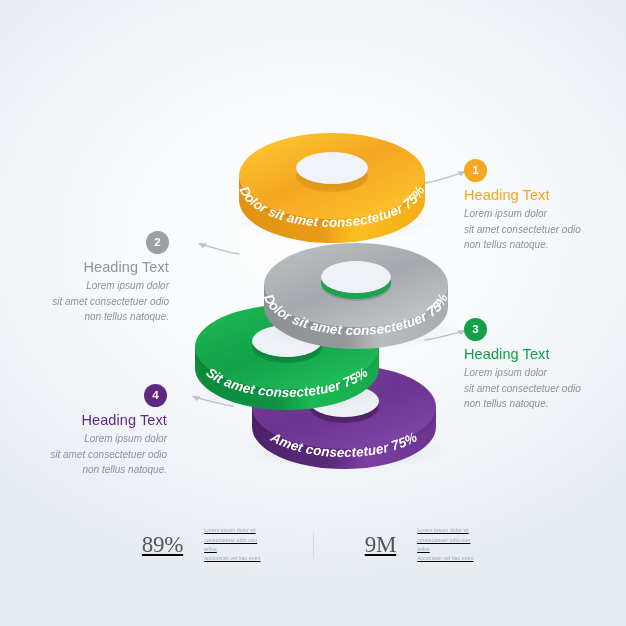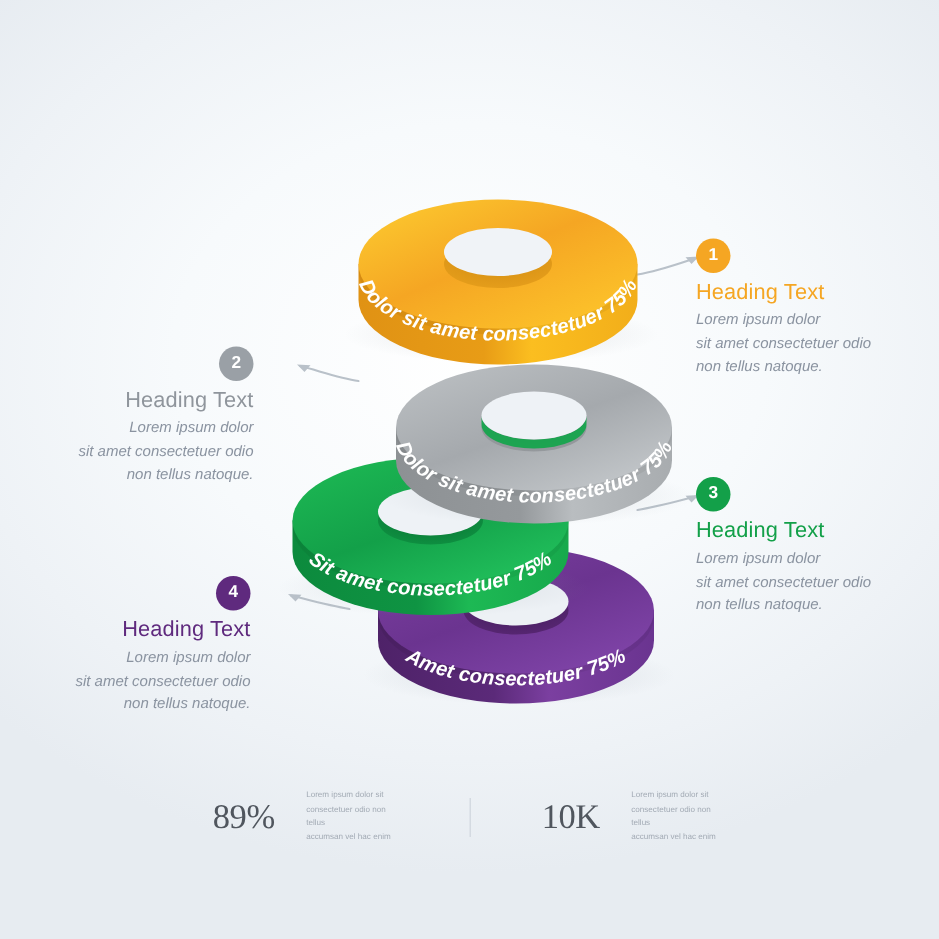--- a/index.html
+++ b/index.html
@@ -54,20 +54,21 @@
   .arrow svg { display:block; }
 
   
   .stats {
     position:absolute; left:95px; top:519px; width:436px; height:52px;
     display:flex; align-items:center;
   }
   .stat {
     flex:1; display:flex; align-items:center; justify-content:center; gap:21px;
     position:relative;
+    text-decoration:underline;
   }
   .stat + .stat::before {
     content:""; position:absolute; left:0; top:6px; bottom:6px;
     width:1px; background:#d4dae1;
   }
   .stat-num {
     font-size:23px; color:#50565e; font-weight:400;
     font-family:"Liberation Serif", serif;
     letter-spacing:-.3px; white-space:nowrap;
   }
@@ -300,20 +301,20 @@
   </div>
 
   <div class="stats">
     <div class="stat">
       <div class="stat-num">89%</div>
       <div class="stat-txt">Lorem ipsum dolor sit
 consectetuer odio non tellus
 accumsan vel hac enim</div>
     </div>
     <div class="stat">
-      <div class="stat-num">10K</div>
+      <div class="stat-num">9M</div>
       <div class="stat-txt">Lorem ipsum dolor sit
 consectetuer odio non tellus
 accumsan vel hac enim</div>
     </div>
   </div>
 
 </div>
 
 </body></html>

